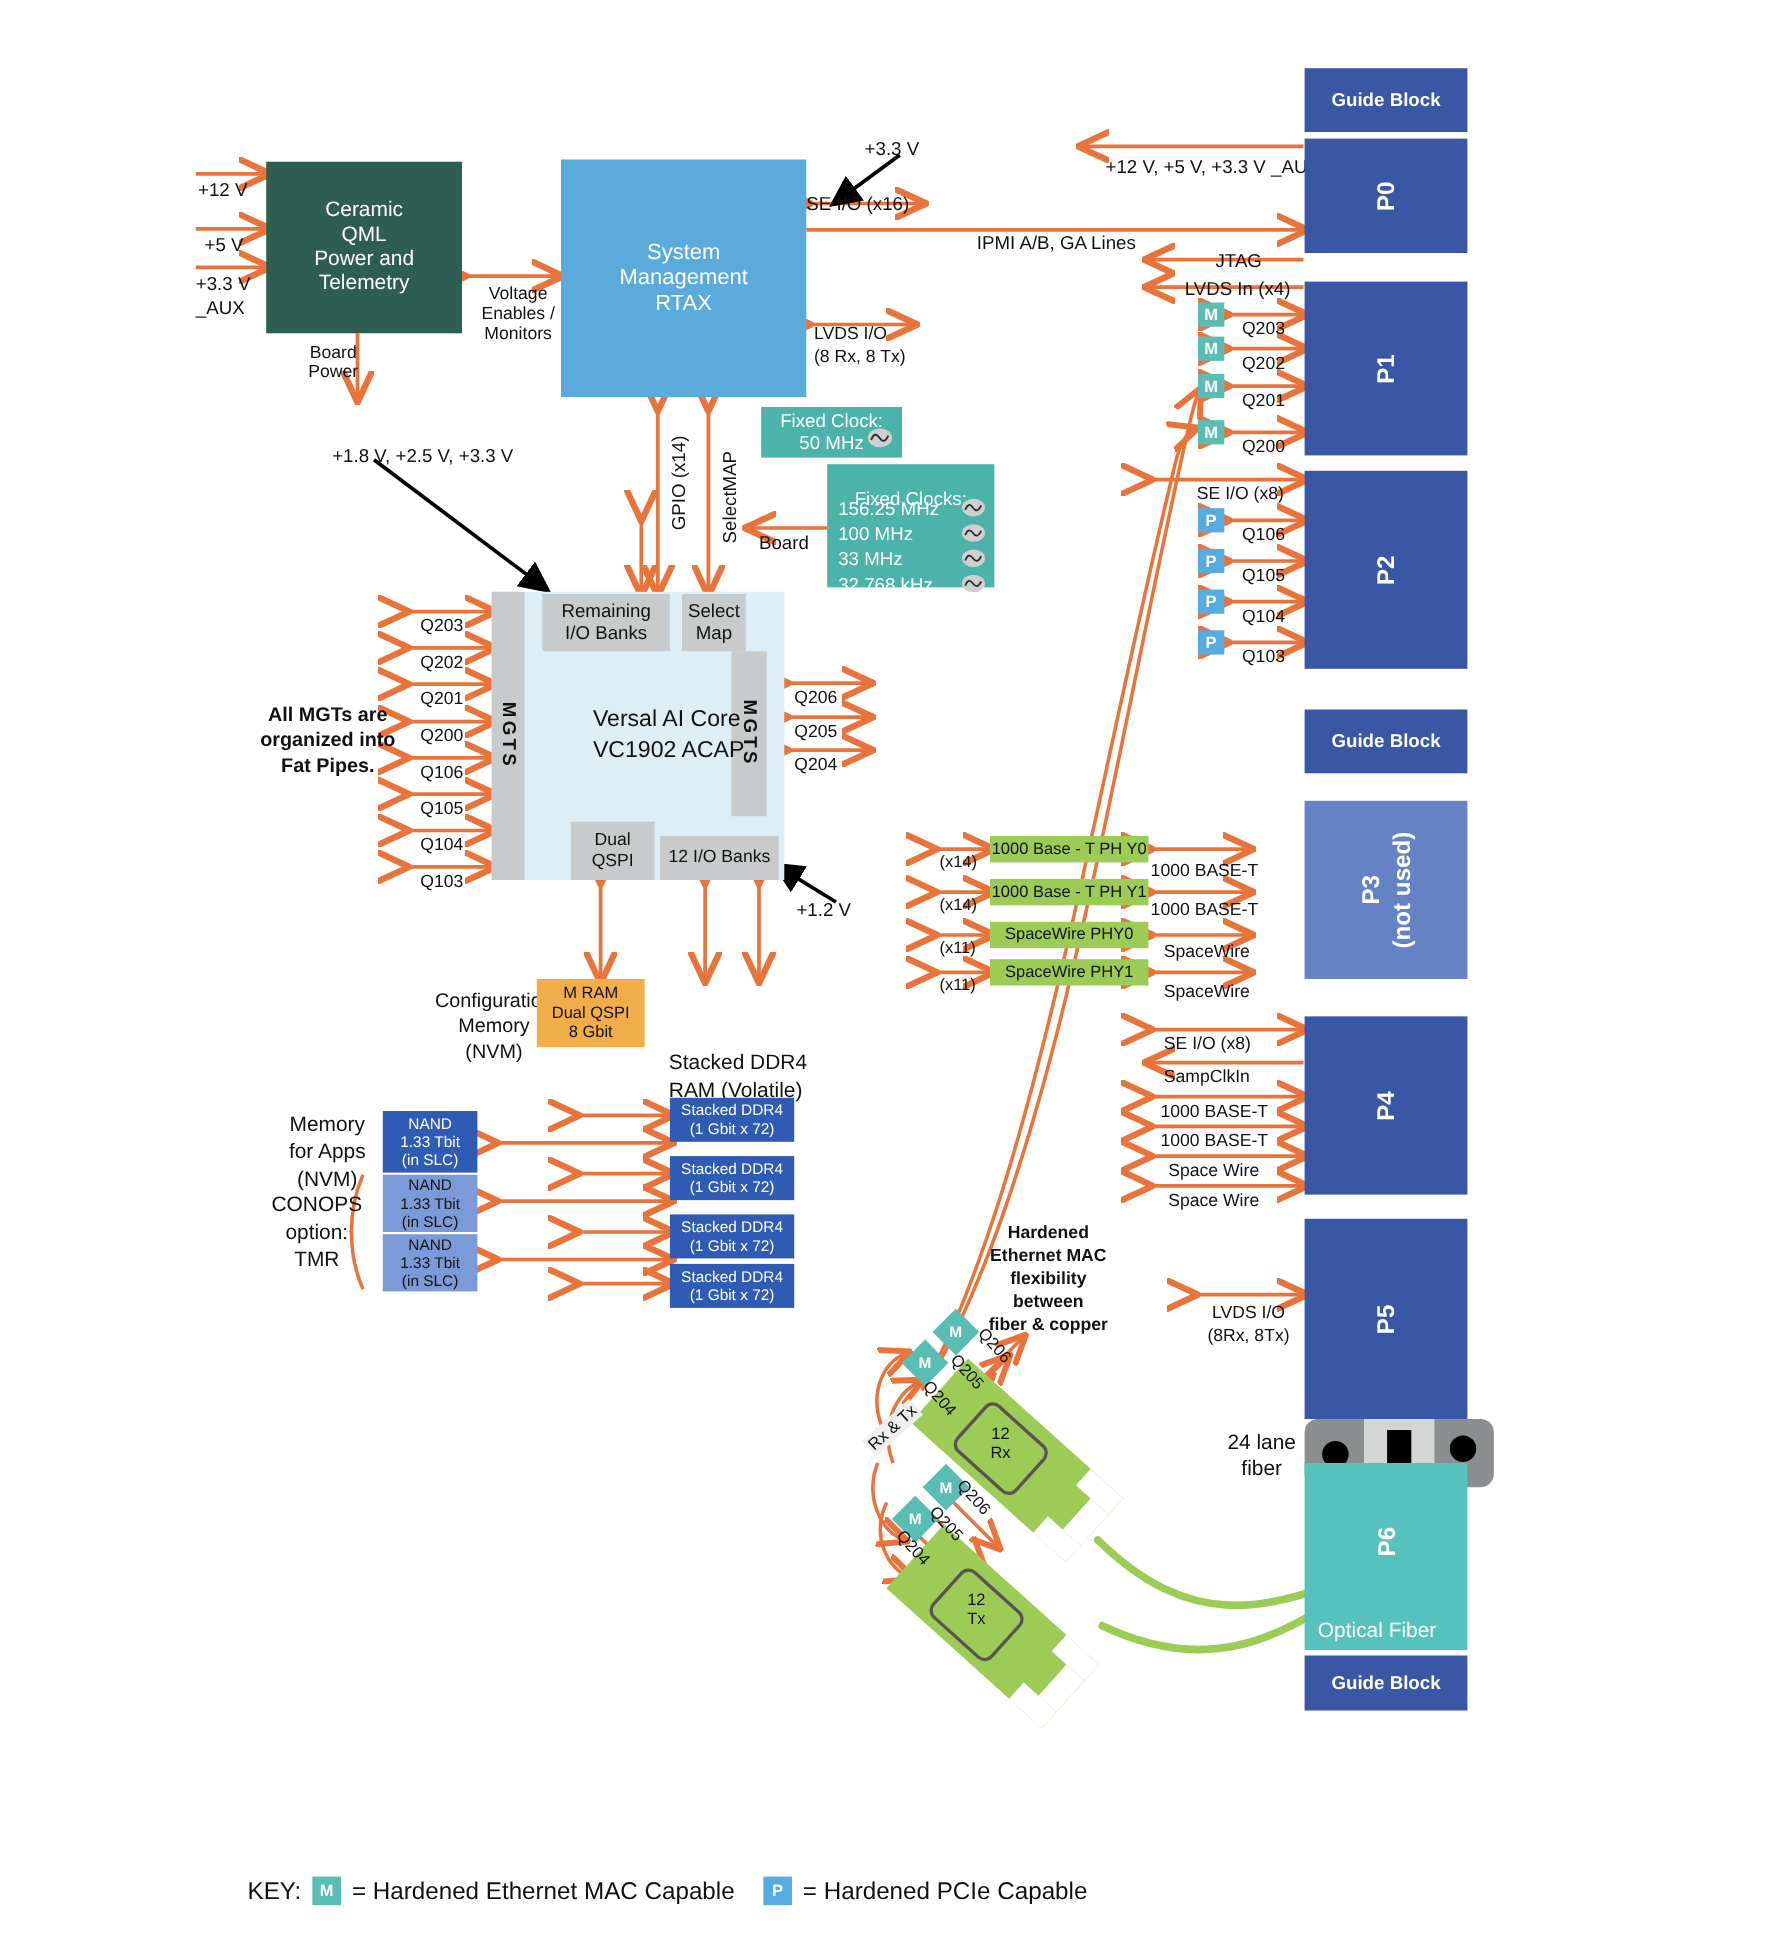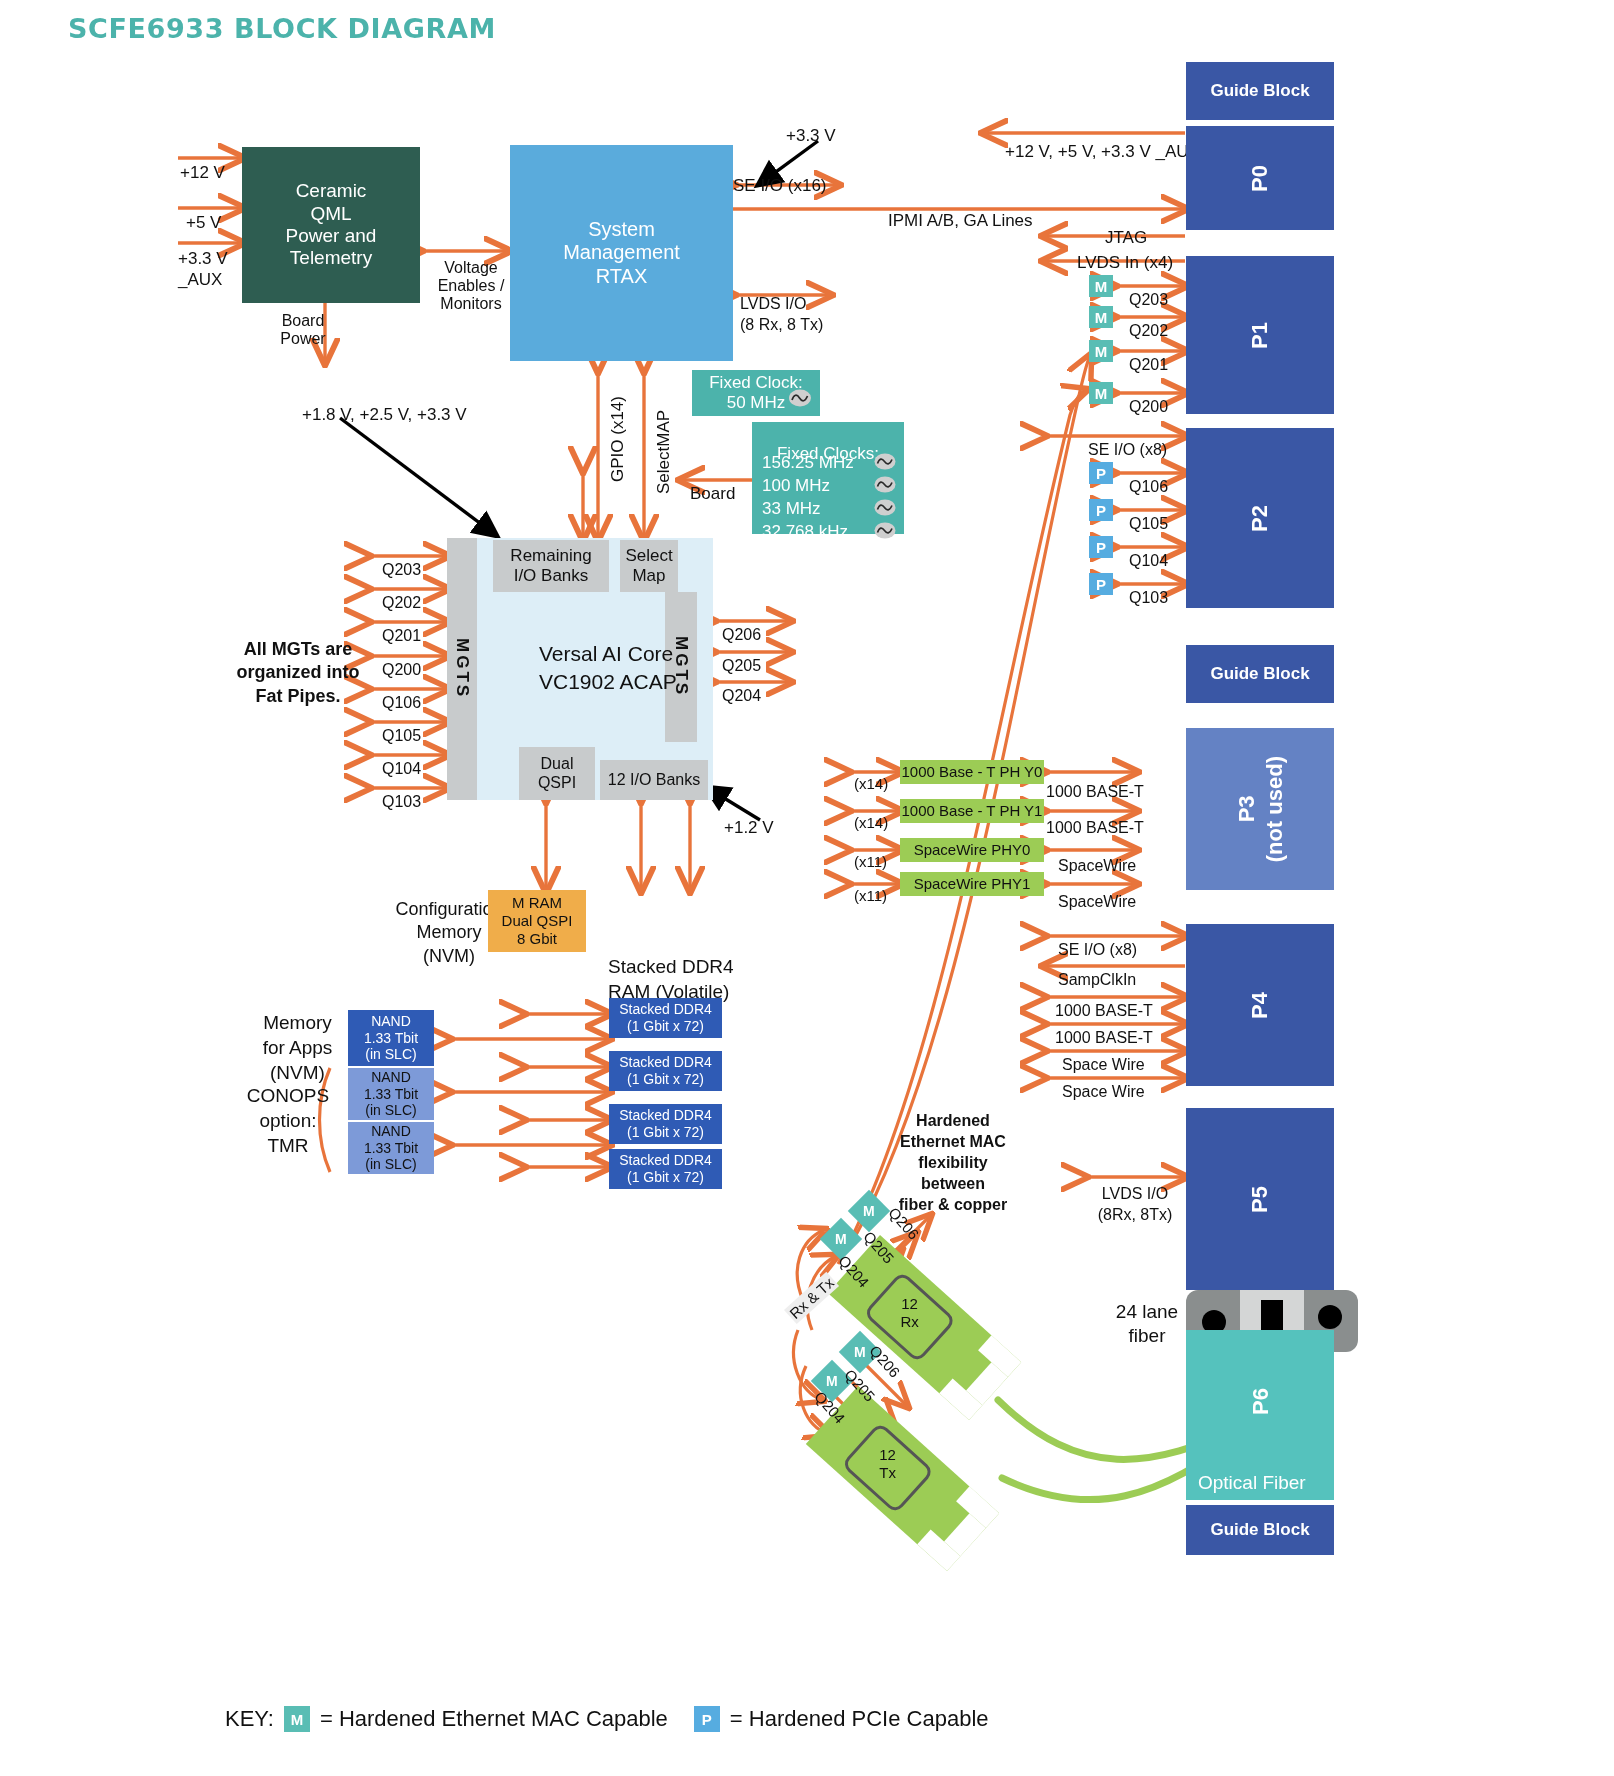--- a/index.html
+++ b/index.html
@@ -18,21 +18,20 @@
   .diamond span{transform:rotate(-45deg);}
   .lbl{position:absolute;font-size:17px;color:#111;white-space:nowrap;}
   .lbl2{position:absolute;font-size:16px;color:#111;white-space:nowrap;text-align:center;}
   .rot{transform-origin:left top;}
 </style>
 </head>
 <body>
 
 <div id="page">
 
-  <div id="title" class="txt">SCFE6933 BLOCK DIAGRAM</div>
 
   <svg class="svglayer" viewBox="0 0 1614 1776">
     <defs>
       <marker id="ah" markerWidth="9" markerHeight="9" refX="7.2" refY="4.5" orient="auto">
         <path d="M0,0.6 L8.4,4.5 L0,8.4" fill="none" stroke="#e8743b" stroke-width="1.7" stroke-linecap="round" stroke-linejoin="round"></path>
       </marker>
       <marker id="ahb" markerWidth="9" markerHeight="9" refX="7" refY="4.5" orient="auto">
         <path d="M0,0.4 L8.6,4.5 L0,8.6 z" fill="#000"></path>
       </marker>
       <marker id="ahg" markerWidth="8" markerHeight="8" refX="6.5" refY="4" orient="auto">

